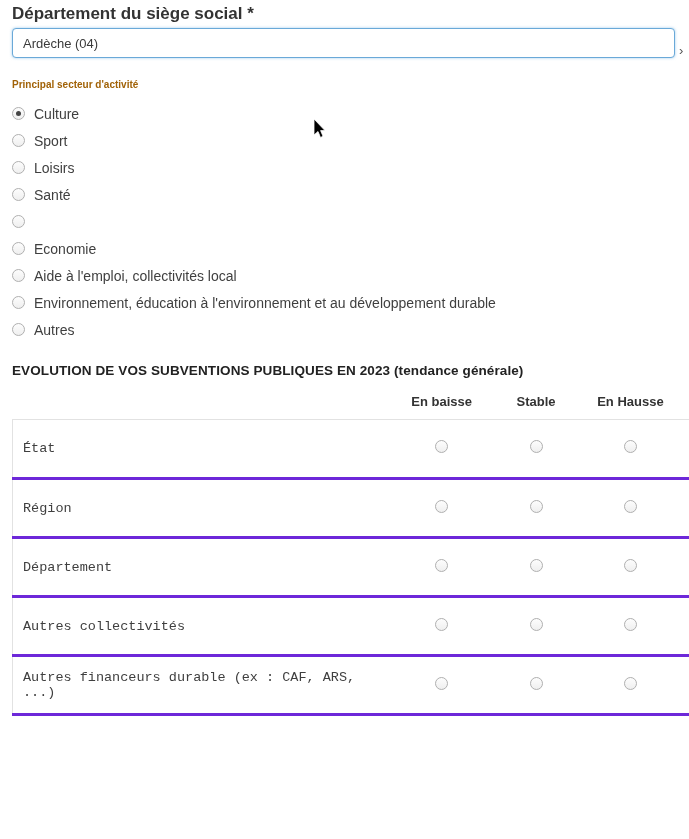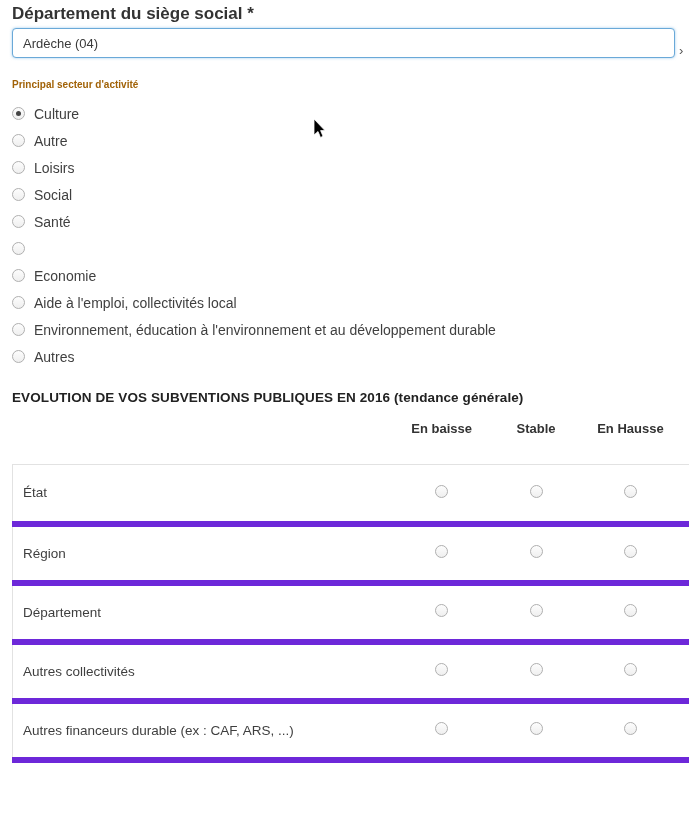--- a/index.html
+++ b/index.html
@@ -109,33 +109,34 @@
     border-collapse: collapse;
     width: 760px;
     table-layout: fixed;
     font-size: 13px;
   }
   table.matrix th {
     font-size: 13px;
     font-weight: bold;
     color: #333333;
     text-align: center;
-    padding: 8px 0 28px 0;
+    padding: 8px 0 10px 0;
     vertical-align: bottom;
     border: none;
   }
   table.matrix th.rowhead-blank {
     width: 340px;
   }
   table.matrix col.c-opt { width: 84px; }
   table.matrix td {
     border-top: 1px solid #e2e2e2;
-    border-bottom: 6px solid #6d28d9;
+    border-bottom: 3px solid #6d28d9;
     height: 59px;
     vertical-align: middle;
+    font-family: Liberation Mono, monospace;
   }
   table.matrix td.rowlabel {
     padding-left: 10px;
     font-size: 13.5px;
     color: #3f3f3f;
     border-left: 1px solid #e2e2e2;
   }
   table.matrix td.opt {
     text-align: center;
   }
@@ -179,32 +180,28 @@
 
   <div class="section-title">Principal secteur d'activité</div>
 
   <ul class="radio-list">
     <li class="radio-row">
       <span class="radio checked"></span>
       <span class="radio-label">Culture</span>
     </li>
     <li class="radio-row">
       <span class="radio"></span>
-      <span class="radio-label">Autre</span>
+      <span class="radio-label">Sport</span>
     </li>
     <li class="radio-row">
       <span class="radio"></span>
       <span class="radio-label">Loisirs</span>
     </li>
     <li class="radio-row">
       <span class="radio"></span>
-      <span class="radio-label">Social</span>
-    </li>
-    <li class="radio-row">
-      <span class="radio"></span>
       <span class="radio-label">Santé</span>
     </li>
     <li class="radio-row">
       <span class="radio"></span>
     </li>
     <li class="radio-row">
       <span class="radio"></span>
       <span class="radio-label">Economie</span>
     </li>
     <li class="radio-row">
@@ -215,21 +212,21 @@
       <span class="radio"></span>
       <span class="radio-label">Environnement, éducation à l'environnement et au développement durable</span>
     </li>
     <li class="radio-row">
       <span class="radio"></span>
       <span class="radio-label">Autres</span>
     </li>
   </ul>
 
 
-  <div class="matrix-title">EVOLUTION DE VOS SUBVENTIONS PUBLIQUES EN 2016 (tendance générale)</div>
+  <div class="matrix-title">EVOLUTION DE VOS SUBVENTIONS PUBLIQUES EN 2023 (tendance générale)</div>
 
   <div class="matrix-wrap">
     <table class="matrix">
       <colgroup>
         <col style="width:340px">
         <col class="c-opt">
         <col class="c-opt">
         <col class="c-opt">
         <col class="c-opt">
       </colgroup>

